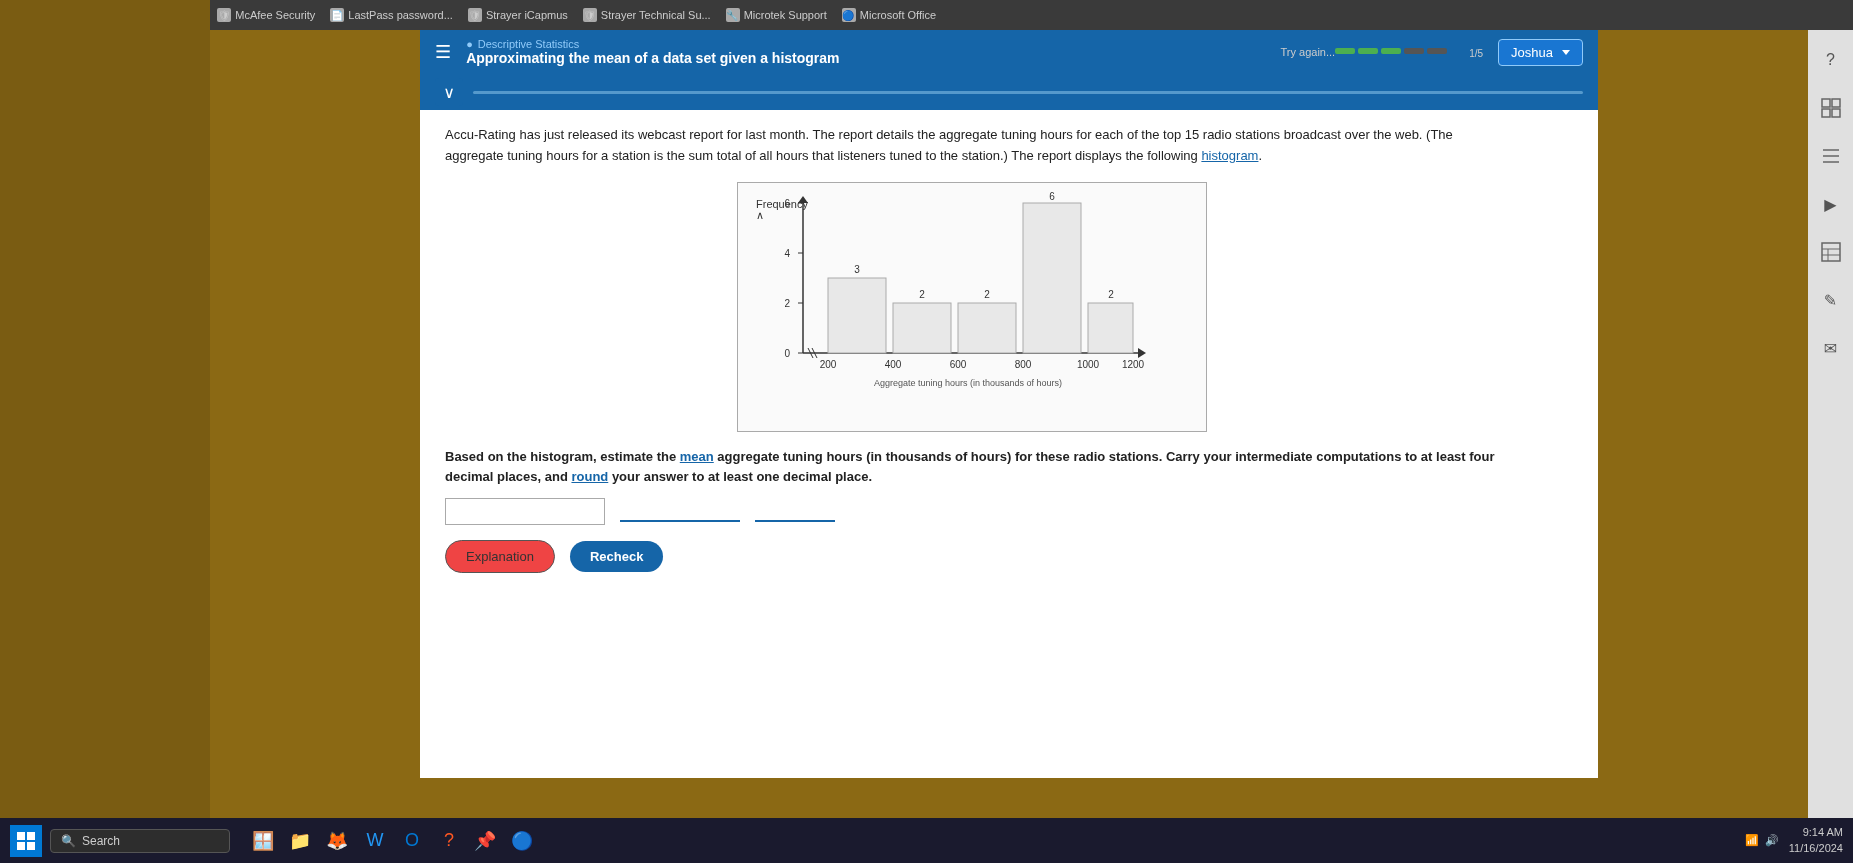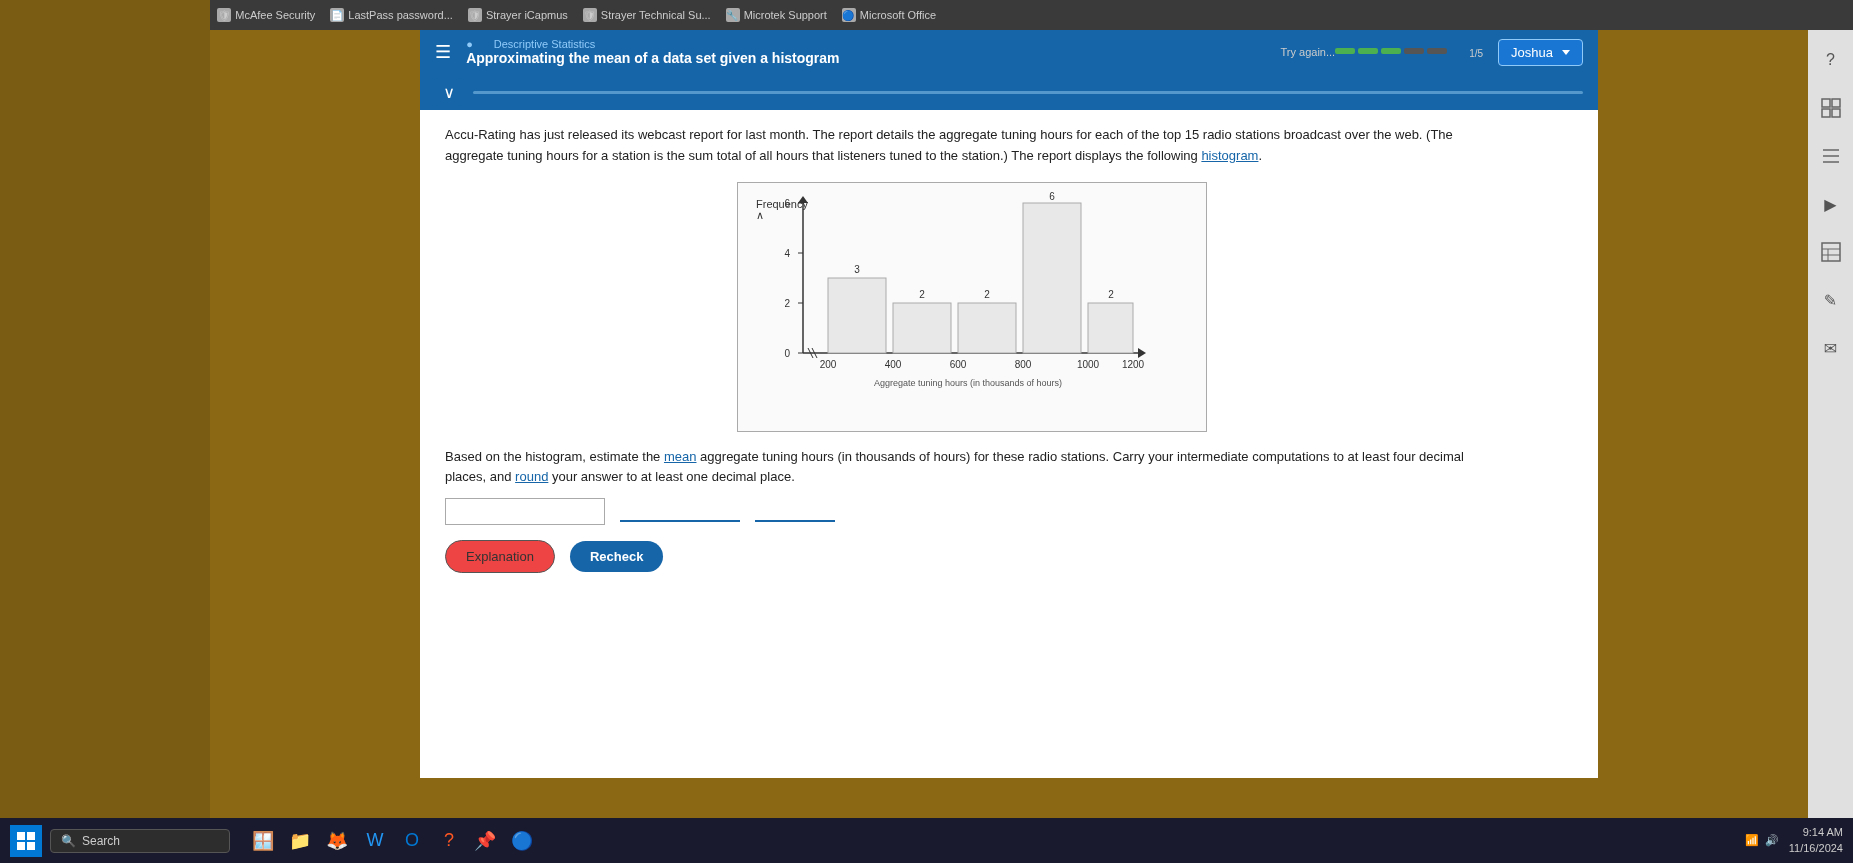--- a/index.html
+++ b/index.html
@@ -166,20 +166,21 @@
     }
 
     
     .answer-section {
       margin-top: 15px;
       font-size: 13px;
     }
     .answer-text {
       line-height: 1.6;
       color: #222;
+      font-weight: bold;
     }
     .answer-text a {
       color: #1565a8;
       text-decoration: underline;
     }
 
     .input-row {
       display: flex;
       align-items: center;
       gap: 15px;
@@ -409,21 +410,21 @@
 
 <div class="left-sidebar"></div>
 
 <div class="main-content" style="position: absolute; left: 210px; right: 45px; top: 30px; bottom: 45px; background: white; overflow-y: auto;">
 
   <div class="app-header">
     <button class="hamburger-icon" style="background:none;border:none;color:white;font-size:18px;cursor:pointer;">☰</button>
     <div class="header-breadcrumb">
       <div class="breadcrumb-top">
         <span style="color:#90caf9;">●</span>
-        <span style="color:#90caf9;font-size:11px;margin-left:16px;">Descriptive Statistics</span>
+        <span style="color:#90caf9;font-size:11px;">Descriptive Statistics</span>
       </div>
       <div class="breadcrumb-title">Approximating the mean of a data set given a histogram</div>
     </div>
 
     <div class="header-right">
       <div class="try-again-section">
         <span class="try-again-label">Try again...</span>
         <div class="progress-bar-container">
           <div class="progress-segment progress-filled"></div>
           <div class="progress-segment progress-filled"></div>

